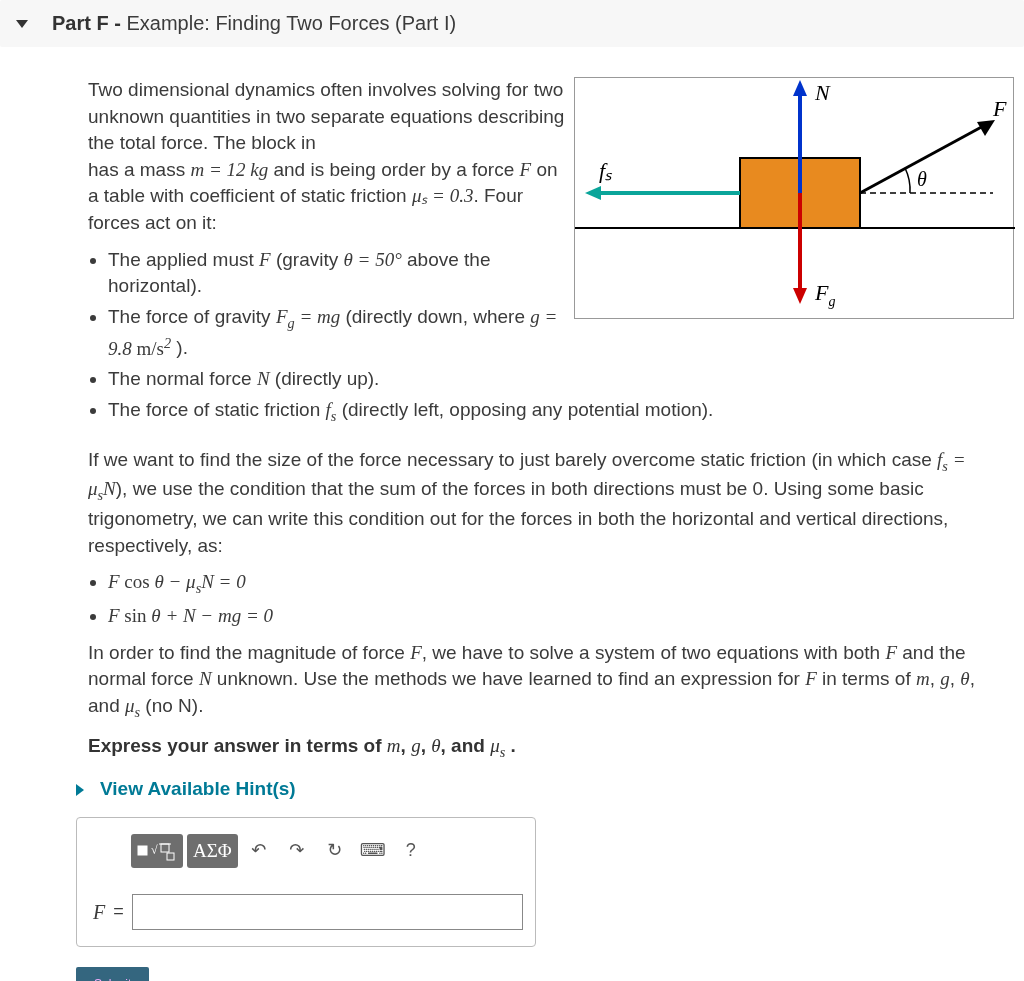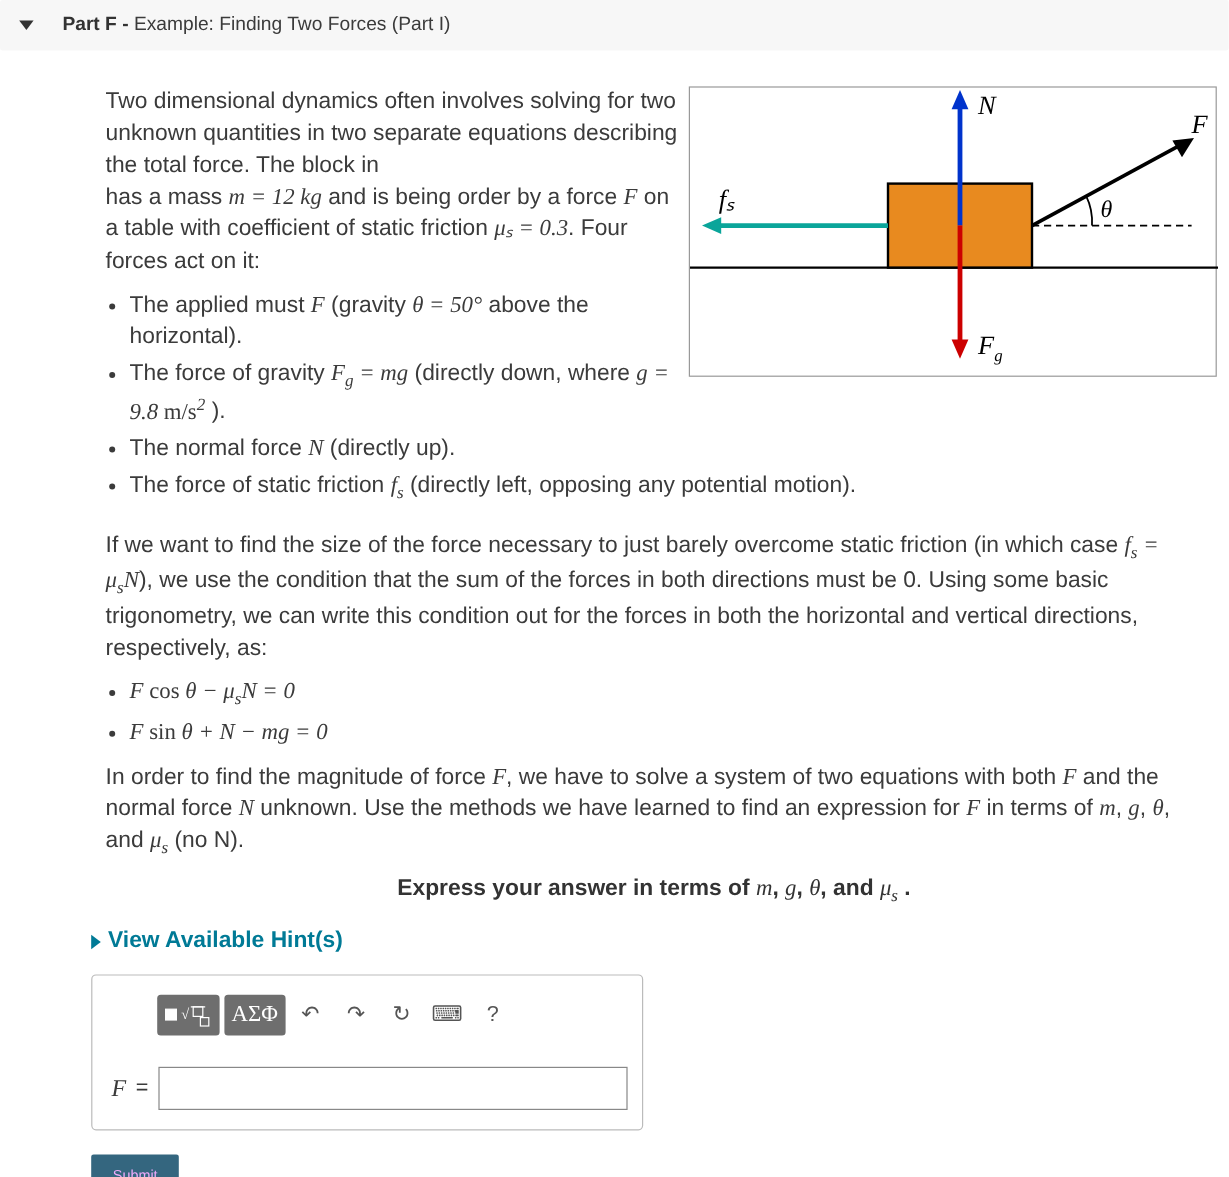--- a/index.html
+++ b/index.html
@@ -9,21 +9,21 @@
     font-family: Arial, Helvetica, sans-serif;
     background: #fff;
     width: 1024px;
     color: #3b3b3b;
   }
   .part-header {
     background: #f7f7f7;
     padding: 12px 16px;
     display: flex;
     align-items: center;
-    font-size: 16px;
+    font-size: 20px;
     border-radius: 2px;
   }
   .collapse-triangle {
     width: 0; height: 0;
     border-left: 6px solid transparent;
     border-right: 6px solid transparent;
     border-top: 8px solid #333;
     margin-right: 24px;
     cursor: pointer;
   }
@@ -43,28 +43,28 @@
     background: #fff;
   }
   svg.diagram { display:block; }
   ul.bullets { margin: 10px 0 10px 32px; padding: 0; }
   ul.bullets li { margin: 4px 0; }
   .math { font-family: "Times New Roman", Times, serif; font-style: italic; }
   .mathup { font-family: "Times New Roman", Times, serif; font-style: normal; text-align: center; }
   .sub { font-size: 0.75em; vertical-align: sub; }
   .sup { font-size:0.75em; vertical-align: super; }
   p { margin: 10px 12px; }
-  .bold { font-weight: bold; color:#333;text-align:center;}
+  .bold { font-weight: bold; color:#333;}
   .hints-link {
     color: #007a96;
     font-weight: bold;
     cursor: pointer;
     display:flex;
     align-items:center;
-    gap:6px;
+    gap:16px;
     margin: 14px 0;
   }
   .hints-link .tri-right {
     width:0;height:0;
     border-top:6px solid transparent;
     border-bottom:6px solid transparent;
     border-left:8px solid #007a96;
   }
   .answer-box {
     border: 1px solid #bbb;

